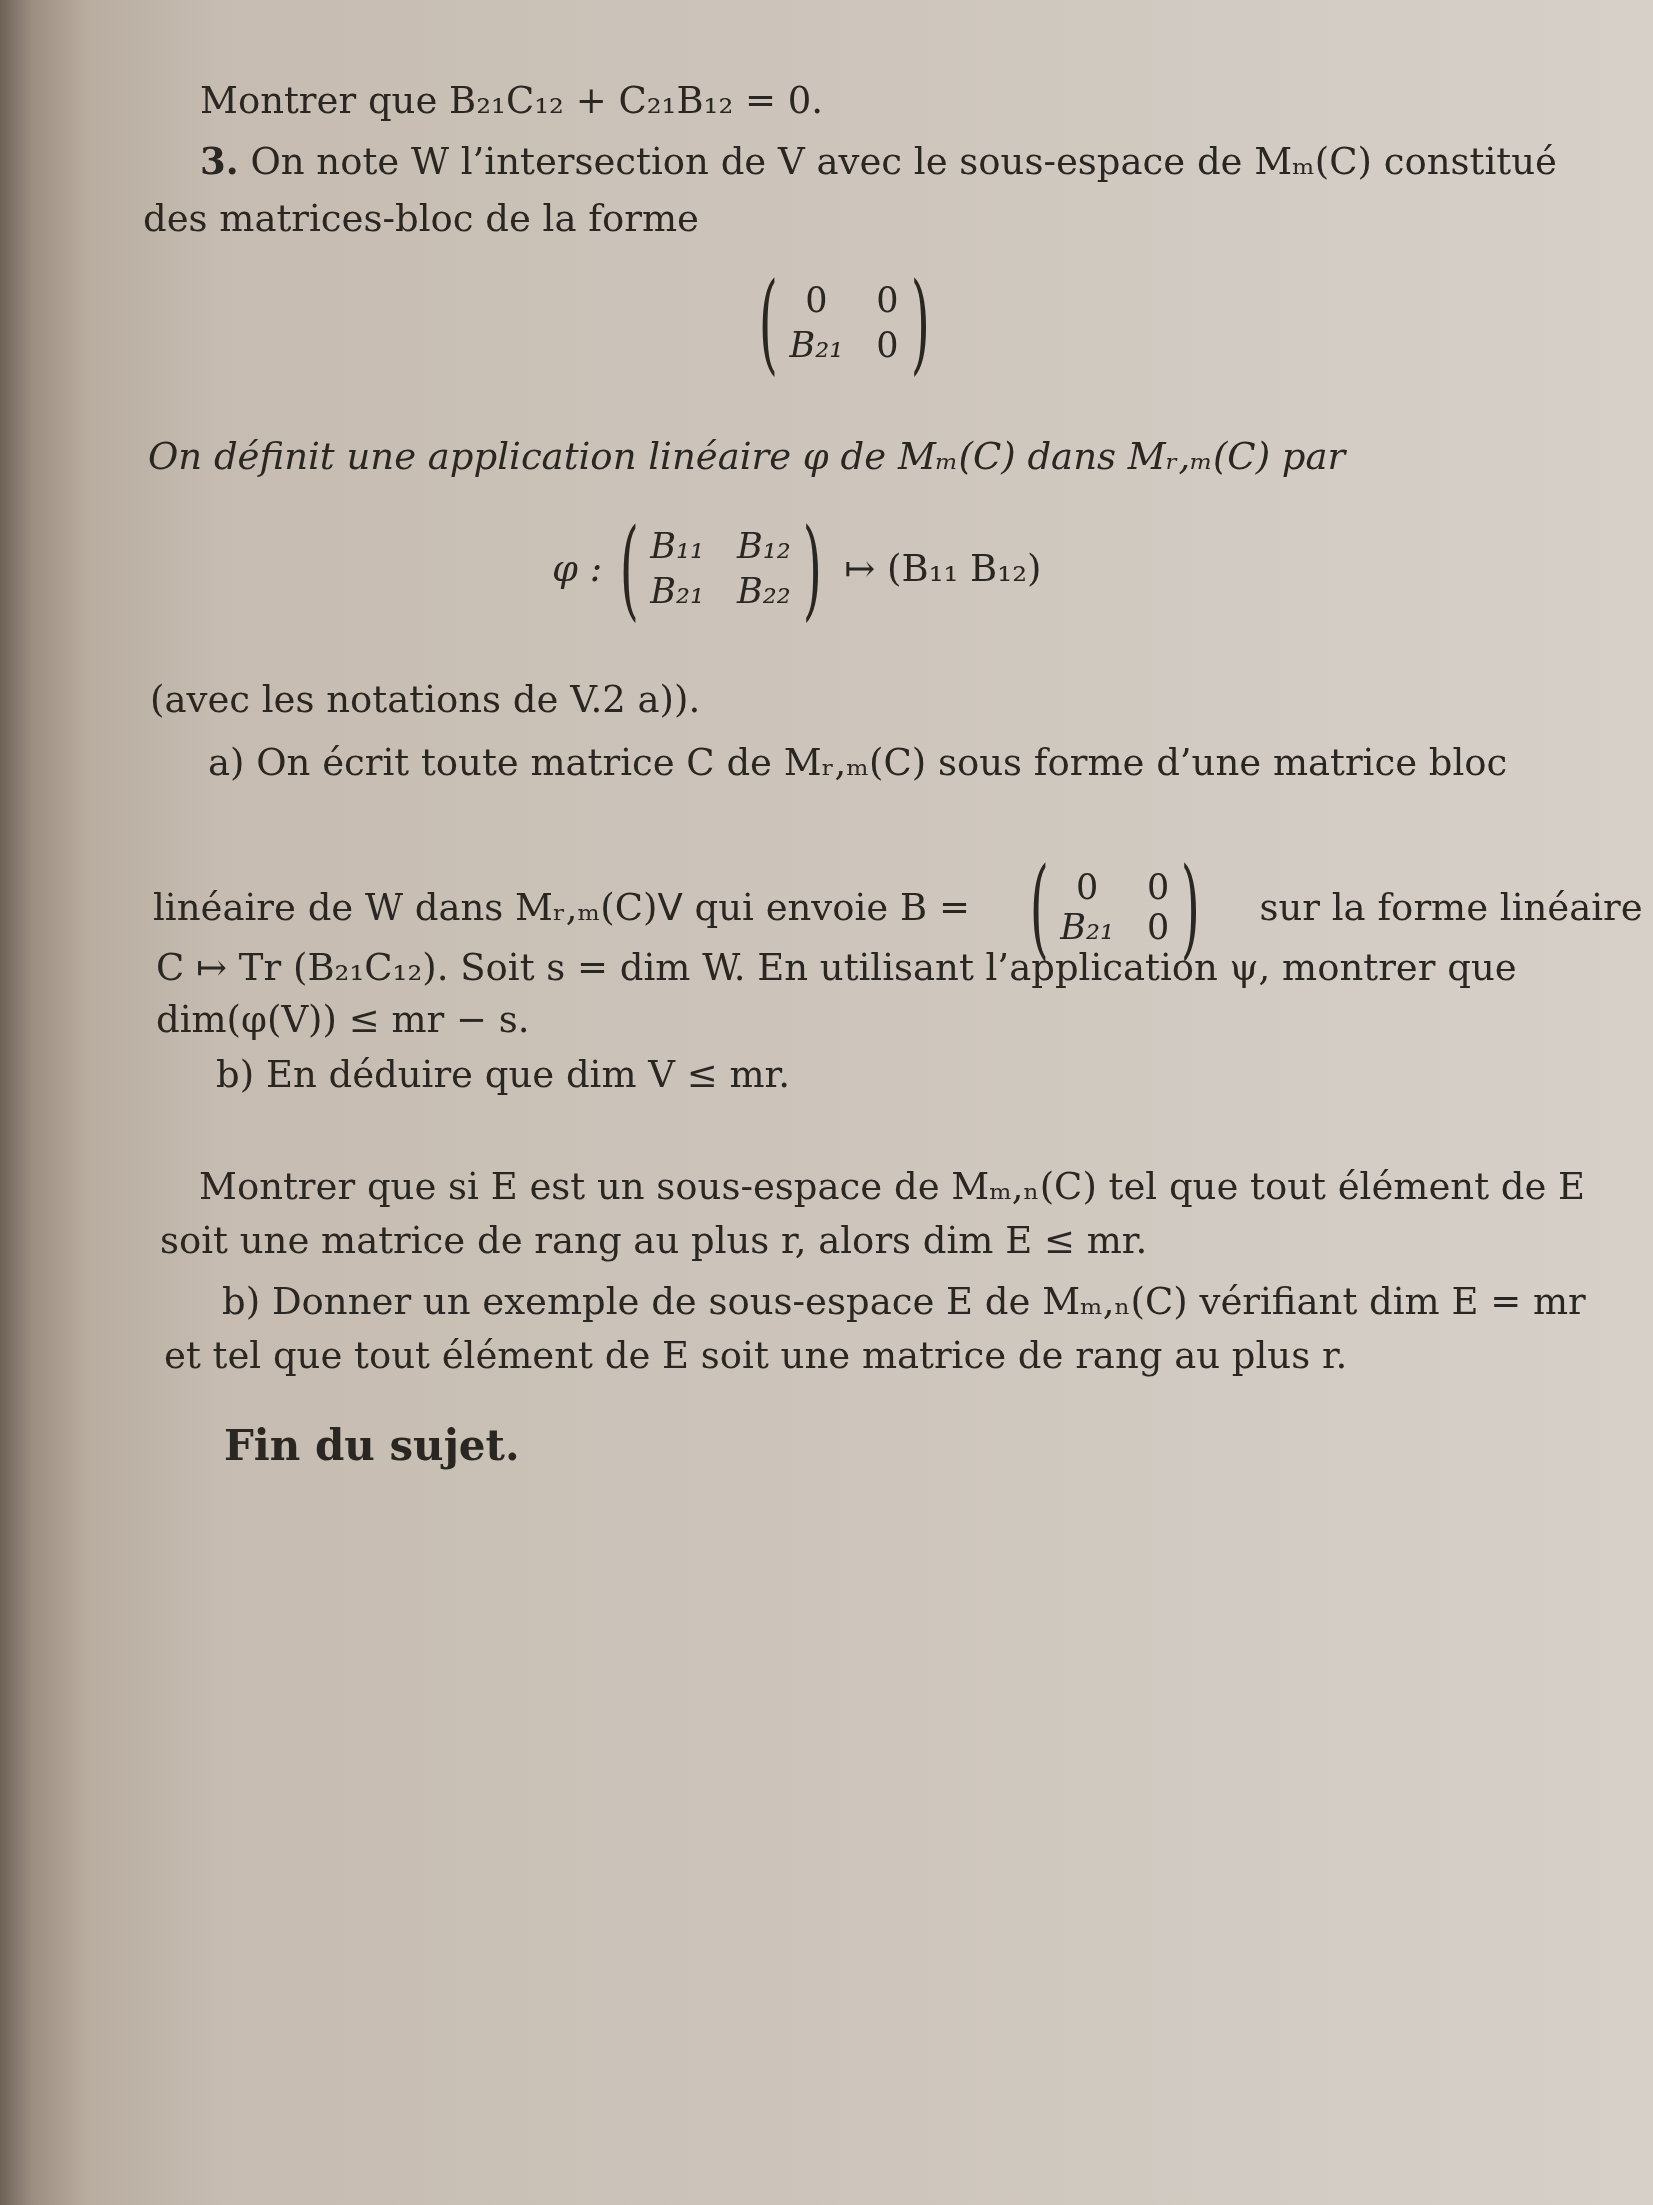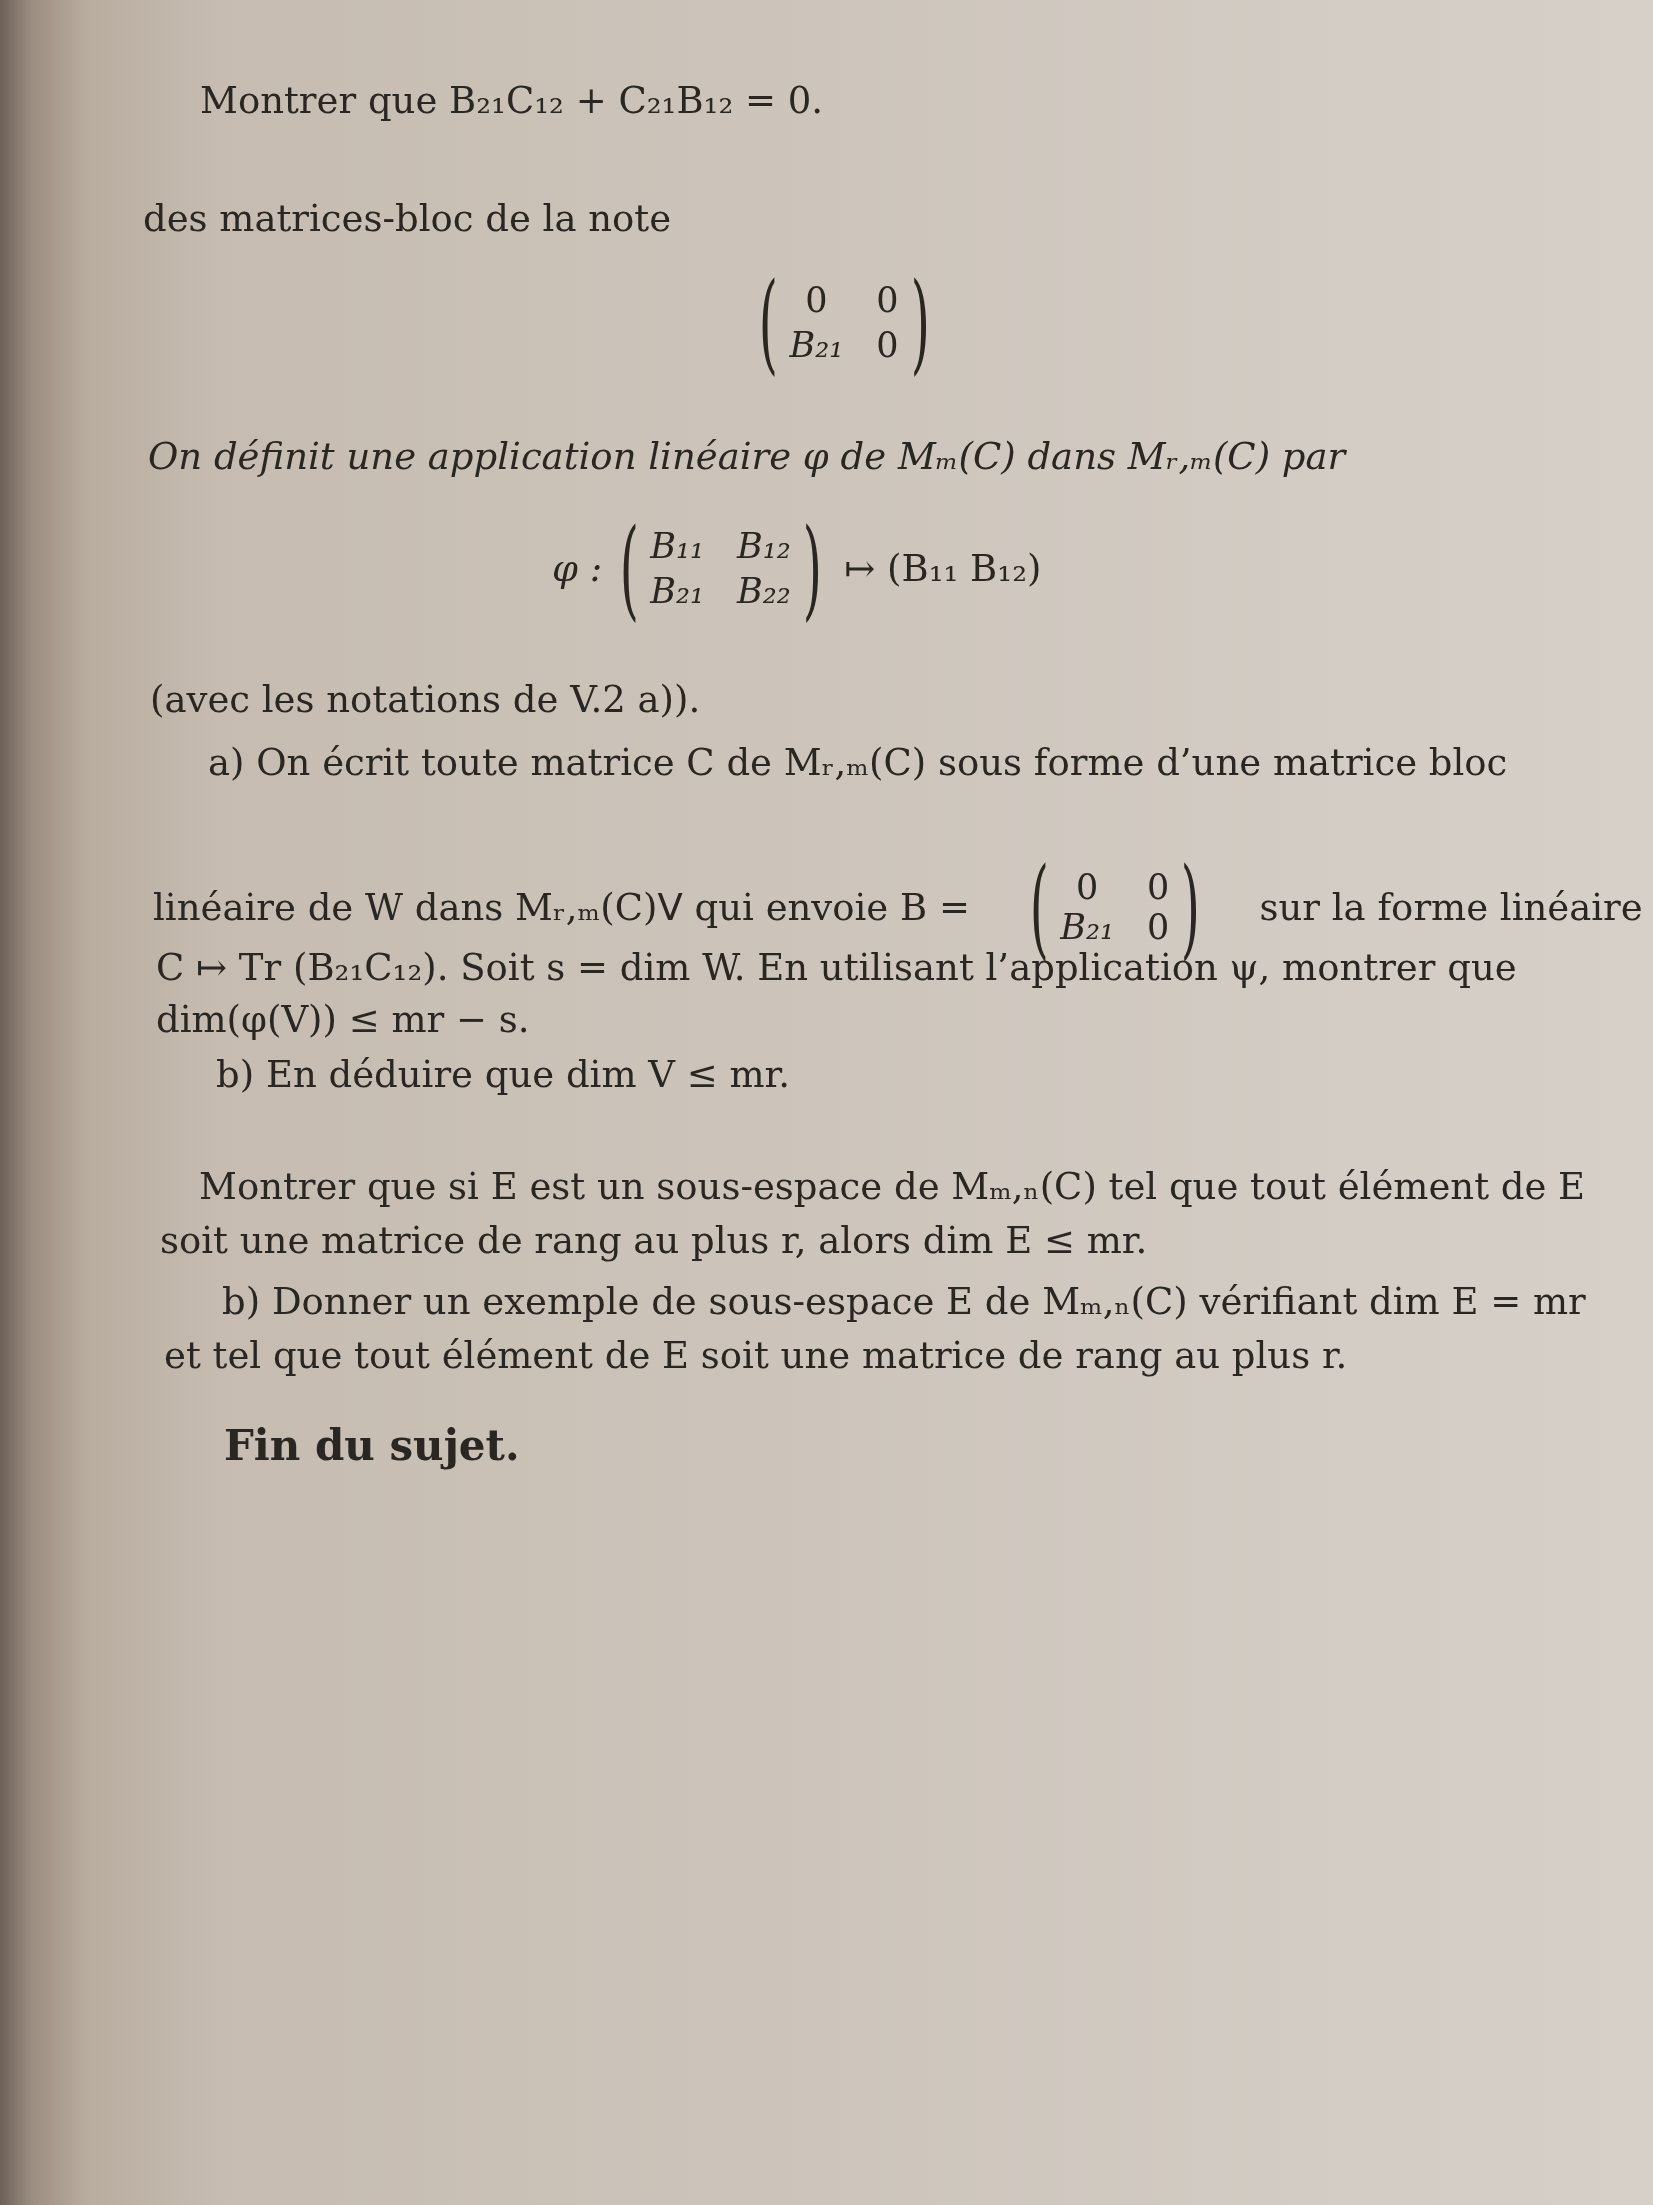--- a/index.html
+++ b/index.html
@@ -20,21 +20,25 @@
   .grid span { display:block; }
   .center-block { position:absolute; }
 </style>
 </head>
 <body>
 
 <div class="page">
 
   <div class="line" style="left:200px;top:82px;">Montrer que B₂₁C₁₂ + C₂₁B₁₂ = 0.</div>
 
-  <div class="line" style="left:143px;top:200px;">des matrices-bloc de la note</div>
+  <div class="line" style="left:200px;top:143px;">
+    <span class="bold">3.</span>
+    <span>On note W l’intersection de V avec le sous-espace de Mₘ(C) constitué</span>
+  </div>
+  <div class="line" style="left:143px;top:200px;">des matrices-bloc de la forme</div>
 
   <div class="center-block" style="left:747px;top:268px;">
     <div class="mat">
       <span class="paren">(</span>
       <div class="grid">
         <span>0</span>
         <span>0</span>
         <span class="it">B₂₁</span>
         <span>0</span>
       </div>

